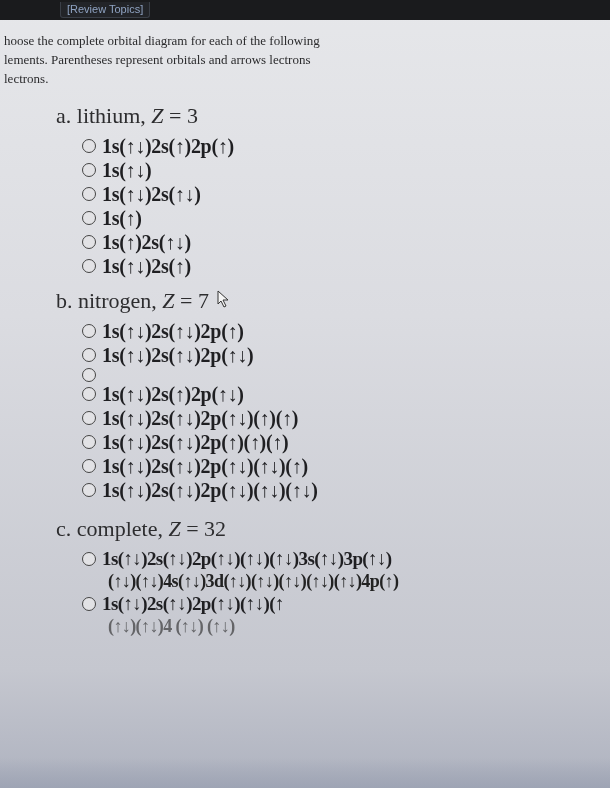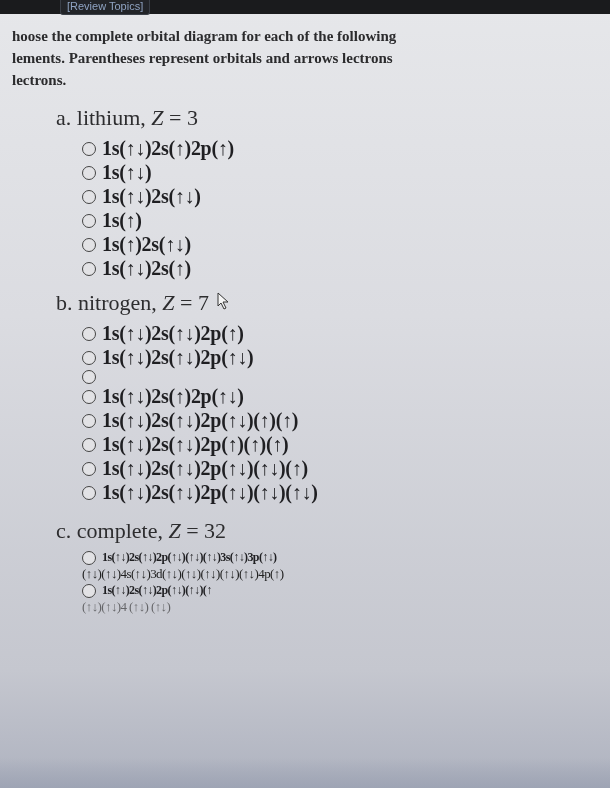--- a/index.html
+++ b/index.html
@@ -15,46 +15,45 @@
   }
   .page {
     background: linear-gradient(180deg, #e6e7ea 0%, #dbdce1 40%, #c5c7cf 85%, #aeb2bf 100%);
     width: 610px;
     height: 788px;
     box-sizing: border-box;
     padding: 0;
     position: relative;
   }
   .topbar {
-    height: 14px;
+    height: 20px;
     background: #1a1b1d;
     display:flex;
     align-items:center;
     gap:8px;
   }
   .topbar-tab {
     margin-left: 60px;
     font-size: 11px;
     color: #8fa3c2;
     font-family: Arial, sans-serif;
     border:1px solid #3a3f47;
     border-top:none;
     padding:1px 6px 2px 6px;
     background:#222428;
     border-radius:0 0 3px 3px;
   }
   .content {
     padding: 12px 14px 0 0;
   }
   .stem {
-    font-size: 15px;
+    font-size: 13px;
     line-height: 1.45;
     color: #2b2b2d;
-    margin: 0 10px 14px 12px;
-    font-weight: bold;
+    margin: 0 10px 14px 4px;
   }
   .part {
     margin-left: 56px;
     margin-top: 10px;
   }
   .part-label {
     font-size: 22px;
     color: #2d2d2f;
     margin-bottom: 6px;
   }
@@ -63,42 +62,42 @@
   .opt-row {
     display: flex;
     align-items: center;
     gap: 6px;
     margin: 1px 0;
     font-size: 20px;
     font-weight: 700;
     color: #1f1f22;
     letter-spacing: -0.3px;
   }
-  .opt-row.ger { font-size: 12px; letter-spacing:-0.6px; }
+  .opt-row.ger { font-size: 19px; letter-spacing:-0.6px; }
   .radio {
     width: 12px; height: 12px;
     border: 1.5px solid #444;
     border-radius: 50%;
     flex: 0 0 auto;
     background: #e2e2e5;
   }
   .cursor {
     display:inline-block;
     width:14px;height:18px;
     position:relative;
     margin-left:2px;
   }
   .cursor svg { position:absolute; top:0; left:0; }
   .cutoff {
     position:absolute;
     bottom:0;left:0;right:0;height:30px;
     background: linear-gradient(180deg, rgba(170,175,190,0) 0%, #9ea4b4 100%);
   }
   .part-c { margin-top:14px; }
-  .ger-cont { font-size:13px; font-weight:400; letter-spacing:-0.6px; }
+  .ger-cont { margin-left:26px; font-size:18px; font-weight:700; letter-spacing:-0.6px; }
   .faded { opacity:0.6; }
 </style>
 </head>
 <body>
 <div class="page">
 
 <div class="topbar">
   <span class="topbar-tab">[Review Topics]</span>
 </div>
 

